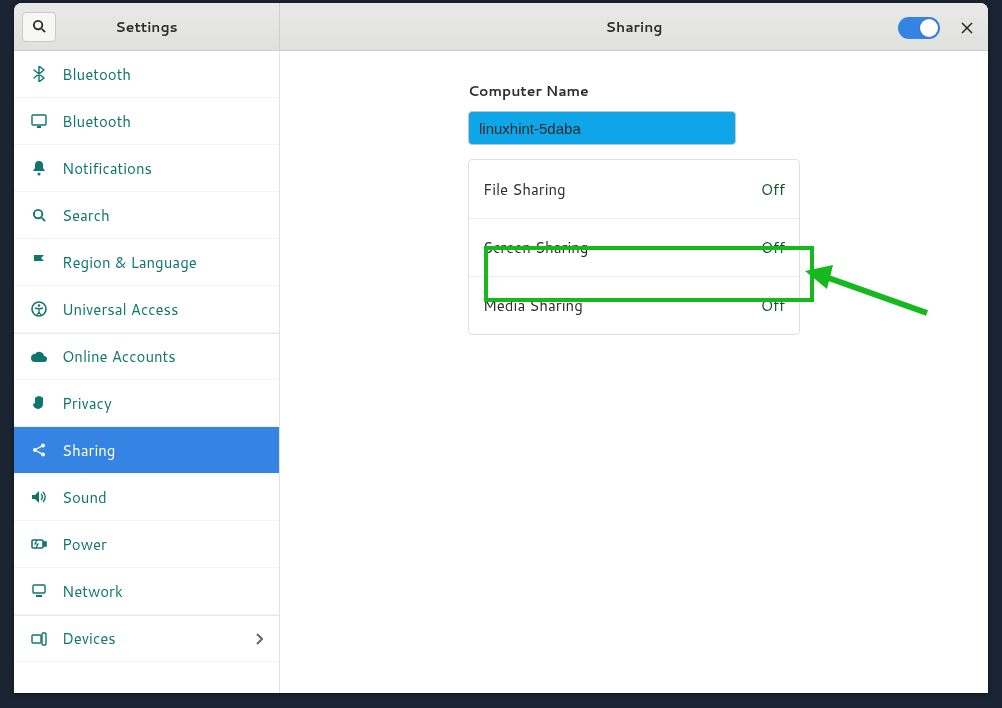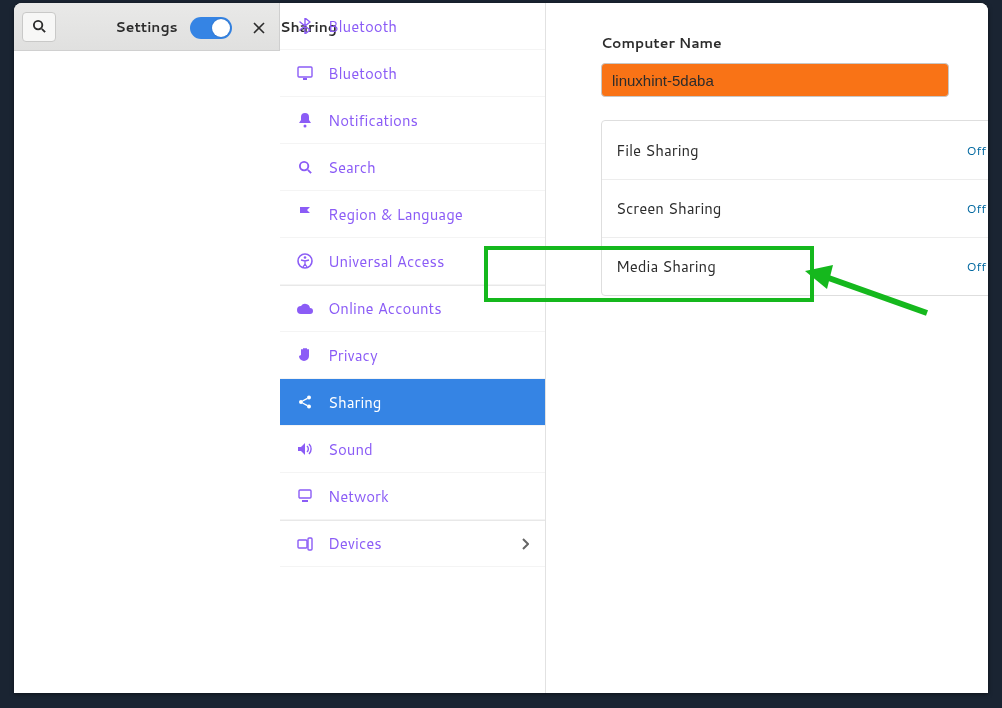--- a/index.html
+++ b/index.html
@@ -13,21 +13,21 @@
     }
     .window {
       position: absolute;
       left: 14px;
       top: 3px;
       width: 974px;
       height: 690px;
       background: #ffffff;
       border-radius: 8px 8px 0 0;
       display: flex;
-      flex-direction: row;
+      flex-direction: column;
       overflow: hidden;
       box-shadow: 0 1px 4px rgba(0,0,0,0.5);
     }
     .headerbar {
       height: 48px;
       display: flex;
       border-bottom: 1px solid #d0d0d0;
     }
     .headerbar-left {
       width: 266px;
@@ -116,21 +116,21 @@
       border-right: 1px solid #e2e2e2;
       background: #fff;
       overflow-y: auto;
     }
     .sidebar-item {
       display: flex;
       align-items: center;
       height: 47px;
       padding: 0 16px;
       font-size: 15px;
-      color: #8b5cf6;
+      color: #0f766e;
       border-bottom: 1px solid #f4f4f4;
       cursor: default;
       position: relative;
     }
     .sidebar-item.group-sep {
       border-top: 1px solid #e8e8e8;
     }
     .sidebar-item.selected {
       background: #3584e4;
       color: #fff;
@@ -160,51 +160,51 @@
     .content-inner {
       width: 332px;
     }
     .field-label {
       font-weight: 700;
       font-size: 14px;
       color: #2c2c2c;
       margin-bottom: 10px;
     }
     .text-entry {
-      width: 348px;
+      width: 268px;
       height: 34px;
       border: 1px solid #c7c7c6;
       border-radius: 4px;
       padding: 0 10px;
       font-size: 15px;
       color: #2c2c2c;
-      background: #f97316;
+      background: #0ea5e9;
     }
     .options-list {
-      margin-top: 23px;
-      width: 400px;
+      margin-top: 14px;
+      width: 332px;
       border: 1px solid #dedede;
       border-radius: 4px;
     }
     .option-row {
       height: 58px;
       display: flex;
       align-items: center;
       justify-content: space-between;
       padding: 0 14px;
       font-size: 15px;
       color: #2c2c2c;
     }
     .option-row + .option-row {
       border-top: 1px solid #ededed;
       text-align: right;
     }
     .option-status {
-      color: #0369a1;
-      font-size: 12px;
+      color: #14532d;
+      font-size: 15px;
     }
     .highlight-box {
       position: absolute;
       border: 4px solid #15b81d;
       pointer-events: none;
     }
     .arrow-svg {
       position: absolute;
       pointer-events: none;
     }
@@ -339,20 +339,30 @@
       <div class="sidebar-item">
         <span class="icon">
           <svg width="16" height="14" viewBox="0 0 16 14" fill="currentColor">
               <path d="M1 5 h3 l4-4 v12 l-4-4 H1 Z"></path>
               <path d="M10 4 a4 4 0 0 1 0 6 M12 2 a7 7 0 0 1 0 10" fill="none" stroke="currentColor" stroke-width="1.4"></path>
             </svg>
         </span>
         <span>Sound</span>
       </div>
 
+      <div class="sidebar-item">
+        <span class="icon">
+          <svg width="16" height="14" viewBox="0 0 16 14" fill="none" stroke="currentColor" stroke-width="1.6">
+              <rect x="1" y="3" width="11" height="8" rx="1"></rect>
+              <rect x="13" y="5" width="2" height="4" fill="currentColor"></rect>
+              <path d="M6 3 l-2 4 h3 l-2 4" stroke-width="1.2"></path>
+            </svg>
+        </span>
+        <span>Power</span>
+      </div>
 
       <div class="sidebar-item">
         <span class="icon">
           <svg width="16" height="14" viewBox="0 0 16 14" fill="currentColor">
               <rect x="2" y="1" width="12" height="8" rx="1" fill="none" stroke="currentColor" stroke-width="1.4"></rect>
               <rect x="5" y="11" width="6" height="2"></rect>
             </svg>
         </span>
         <span>Network</span>
       </div>

